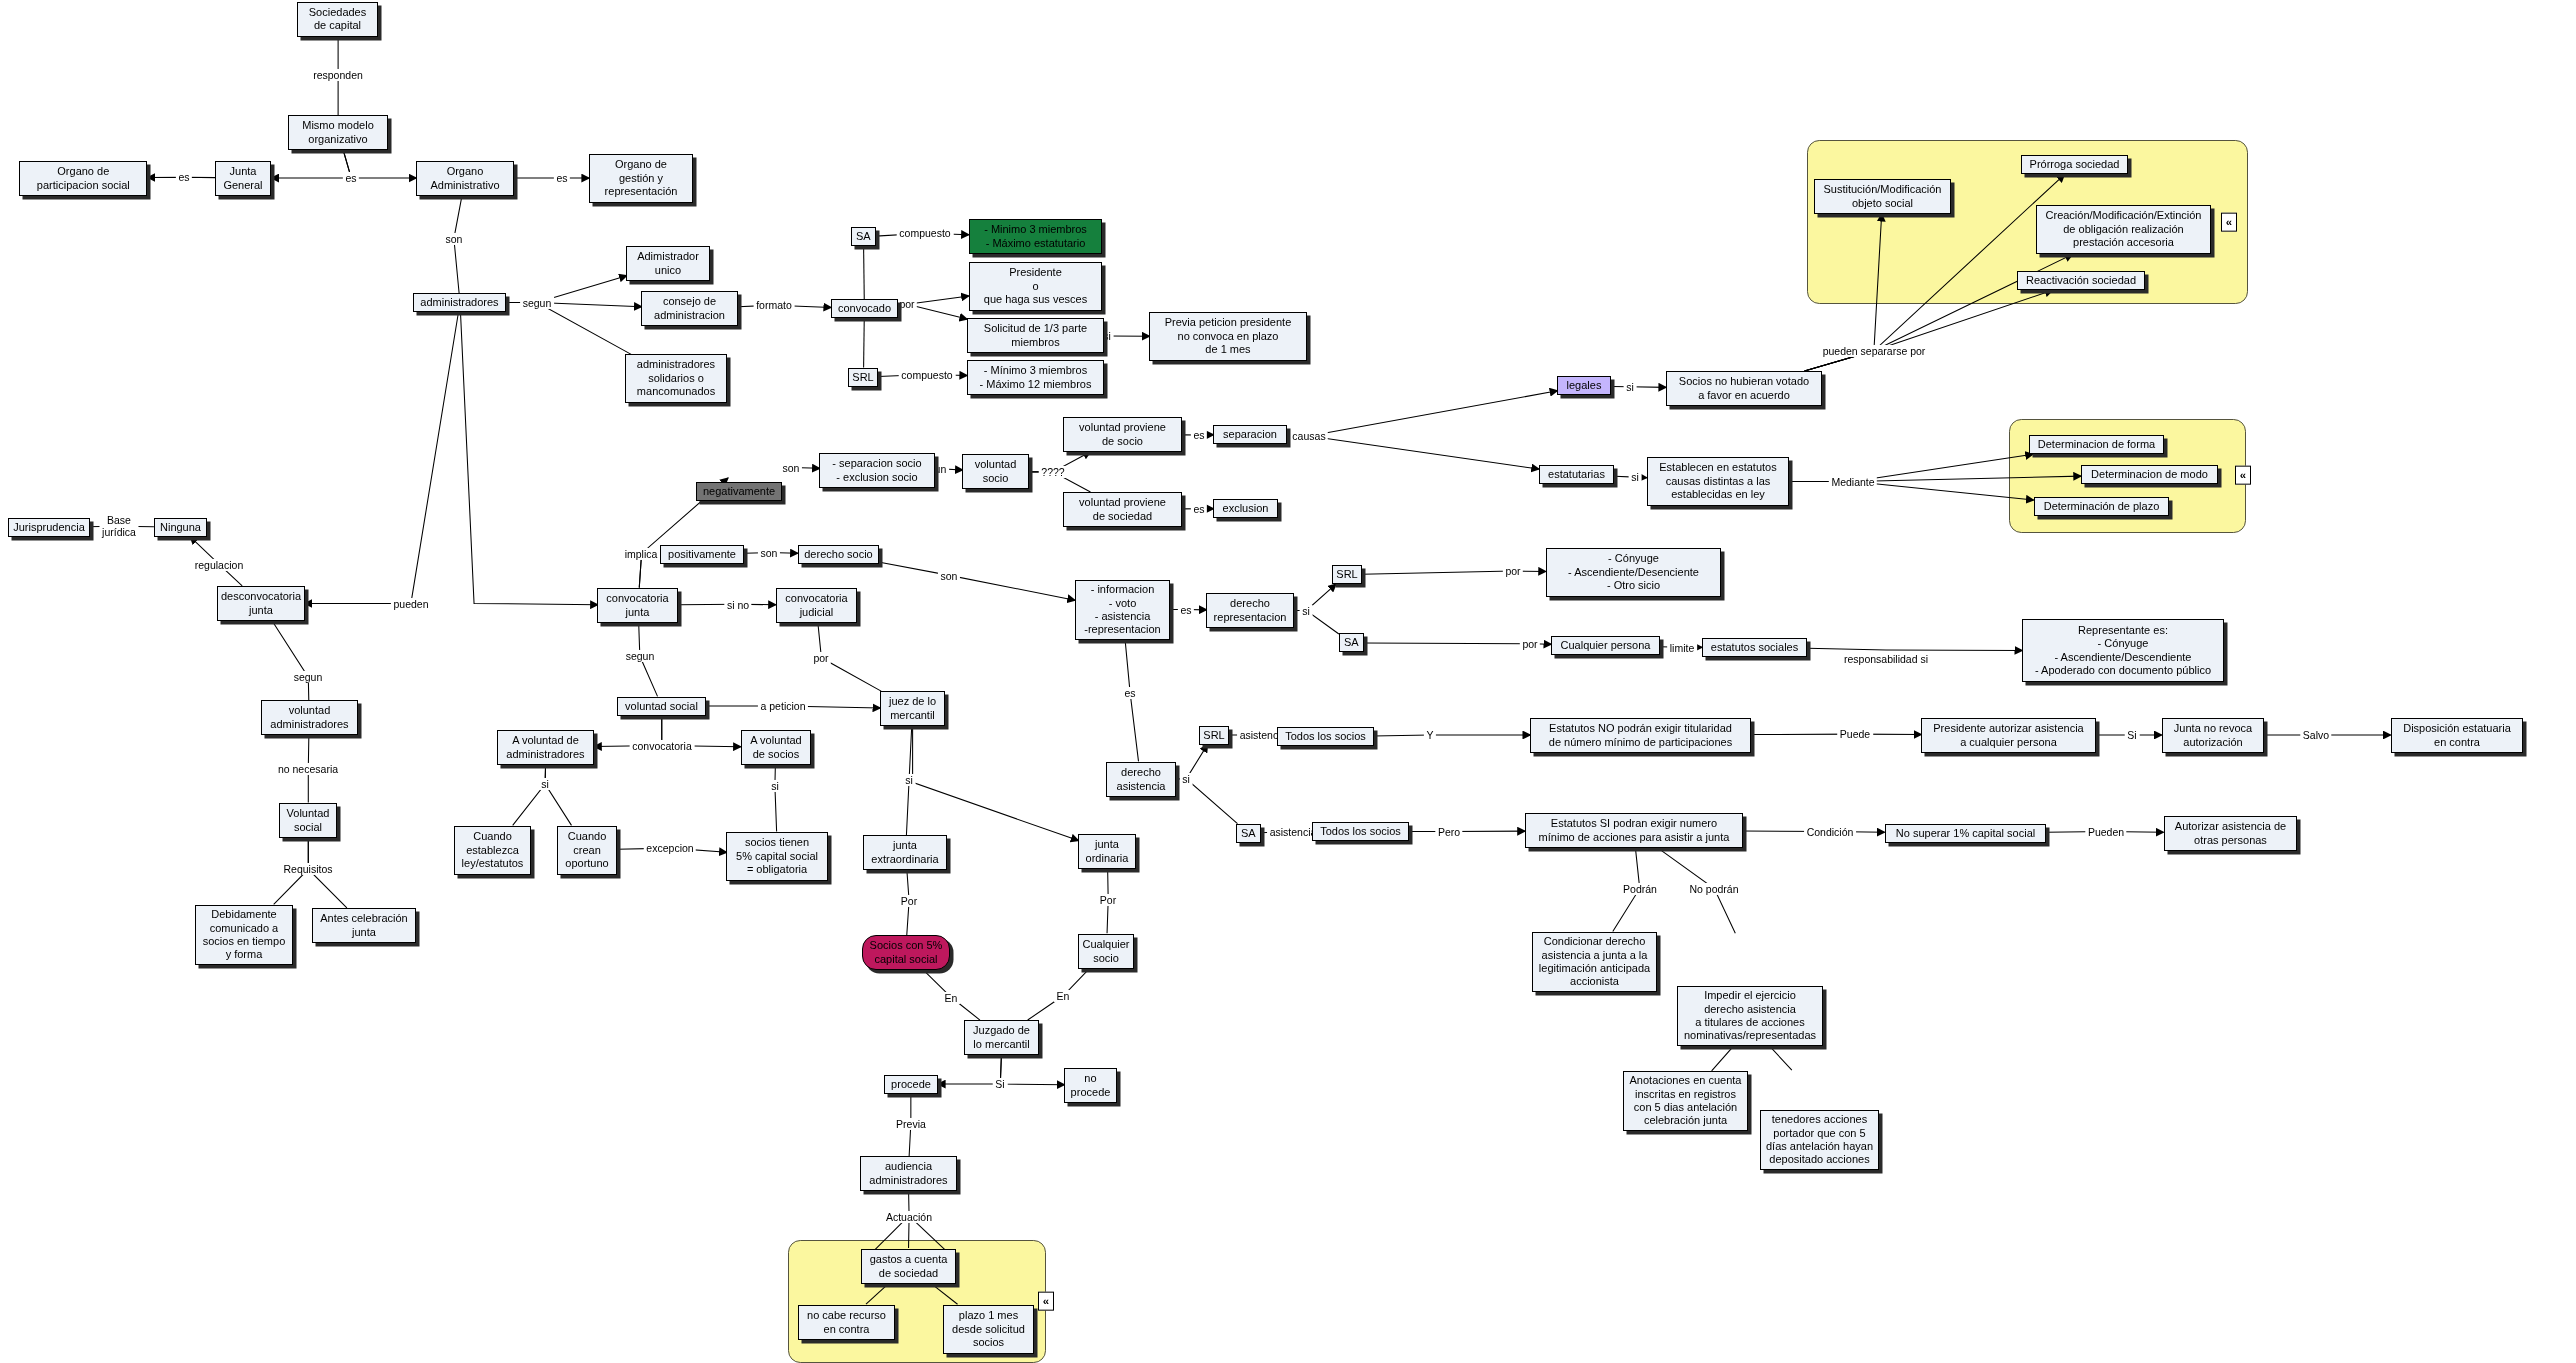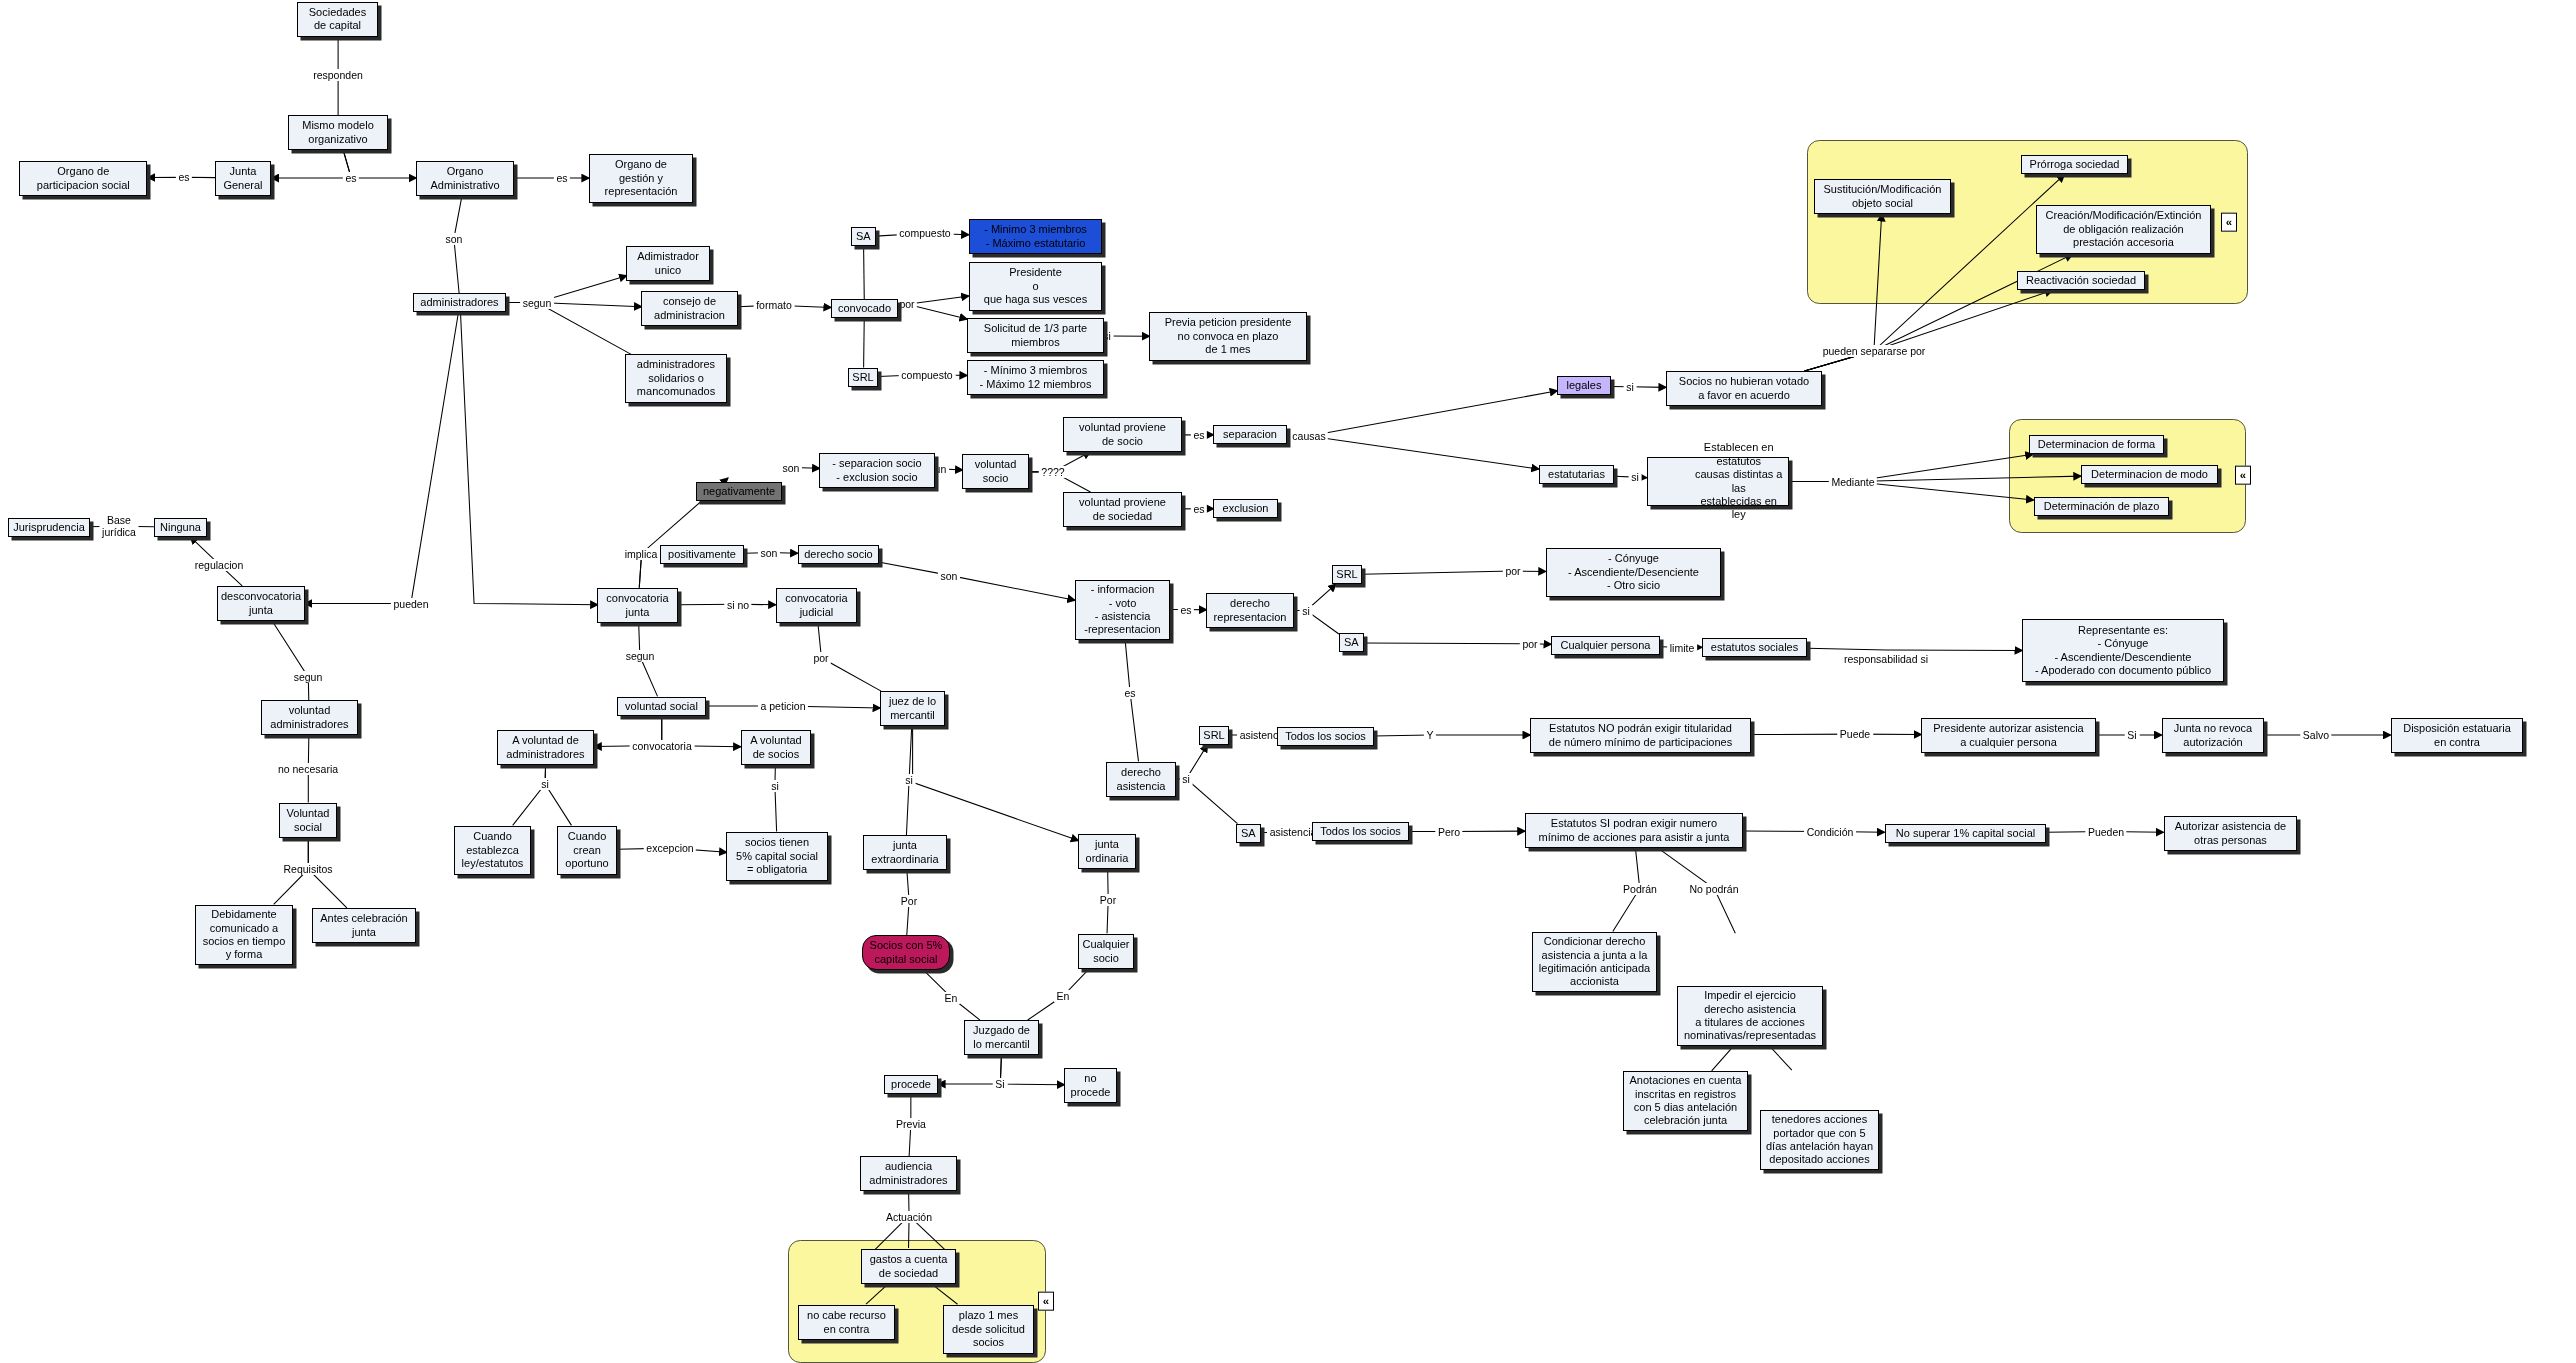--- a/index.html
+++ b/index.html
@@ -206,21 +206,21 @@
     <div class="node" style="left: 626px; top: 246px; width: 84px; height: 35px; background: rgb(237, 242, 248);">Adimistrador
 unico</div>
     <div class="node" style="left: 641px; top: 291px; width: 97px; height: 35px; background: rgb(237, 242, 248);">consejo de
 administracion</div>
     <div class="node" style="left: 625px; top: 354px; width: 102px; height: 49px; background: rgb(237, 242, 248);">administradores
 solidarios o
 mancomunados</div>
     <div class="node" style="left: 831px; top: 299px; width: 67px; height: 19.3px; background: rgb(237, 242, 248);">convocado</div>
     <div class="node" style="left: 851px; top: 227px; width: 24.6px; height: 19.3px; background: rgb(237, 242, 248);">SA</div>
     <div class="node" style="left: 848px; top: 368px; width: 30px; height: 19.3px; background: rgb(237, 242, 248);">SRL</div>
-    <div class="node" style="left: 969px; top: 219px; width: 133px; height: 35px; background: #1d4ed8;">- Minimo 3 miembros
+    <div class="node" style="left: 969px; top: 219px; width: 133px; height: 35px; background: #15803d;">- Minimo 3 miembros
 - Máximo estatutario</div>
     <div class="node" style="left: 969px; top: 262px; width: 133px; height: 49px; background: rgb(237, 242, 248);">Presidente
 o
 que haga sus vesces</div>
     <div class="node" style="left: 967px; top: 318px; width: 137px; height: 35px; background: rgb(237, 242, 248);">Solicitud de 1/3 parte
 miembros</div>
     <div class="node" style="left: 1149px; top: 312px; width: 158px; height: 49px; background: rgb(237, 242, 248);">Previa peticion presidente
 no convoca en plazo
 de 1 mes</div>
     <div class="node" style="left: 967px; top: 360px; width: 137px; height: 35px; background: rgb(237, 242, 248);">- Mínimo 3 miembros
@@ -229,21 +229,21 @@
 objeto social</div>
     <div class="node" style="left: 2021px; top: 155px; width: 107px; height: 19.3px; background: rgb(237, 242, 248);">Prórroga sociedad</div>
     <div class="node" style="left: 2036px; top: 205px; width: 175px; height: 49px; background: rgb(237, 242, 248);">Creación/Modificación/Extinción
 de obligación realización
 prestación accesoria</div>
     <div class="node" style="left: 2017px; top: 271px; width: 128px; height: 19.3px; background: rgb(237, 242, 248);">Reactivación sociedad</div>
     <div class="node" style="left: 1557px; top: 376px; width: 54px; height: 19.3px; background: #c4b5fd;">legales</div>
     <div class="node" style="left: 1666px; top: 371px; width: 156px; height: 35px; background: rgb(237, 242, 248);">Socios no hubieran votado
 a favor en acuerdo</div>
     <div class="node" style="left: 1539px; top: 465px; width: 75px; height: 19.3px; background: rgb(237, 242, 248);">estatutarias</div>
-    <div class="node" style="left: 1647px; top: 457px; width: 142px; height: 49px; background: rgb(237, 242, 248); padding-left: 44px;">Establecen en estatutos
+    <div class="node" style="left: 1647px; top: 457px; width: 142px; height: 49px; background: rgb(237, 242, 248);">Establecen en estatutos
 causas distintas a las
 establecidas en ley</div>
     <div class="node" style="left: 2029px; top: 435px; width: 135px; height: 19.3px; background: rgb(237, 242, 248);">Determinacion de forma</div>
     <div class="node" style="left: 2081px; top: 465px; width: 137px; height: 19.3px; background: rgb(237, 242, 248);">Determinacion de modo</div>
     <div class="node" style="left: 2034px; top: 497px; width: 135px; height: 19.3px; background: rgb(237, 242, 248);">Determinación de plazo</div>
     <div class="node" style="left: 696px; top: 482px; width: 86px; height: 19.3px; background: #737373;">negativamente</div>
     <div class="node" style="left: 819px; top: 453px; width: 116px; height: 35px; background: rgb(237, 242, 248);">- separacion socio
 - exclusion socio</div>
     <div class="node" style="left: 962px; top: 454px; width: 67px; height: 35px; background: rgb(237, 242, 248);">voluntad
 socio</div>

